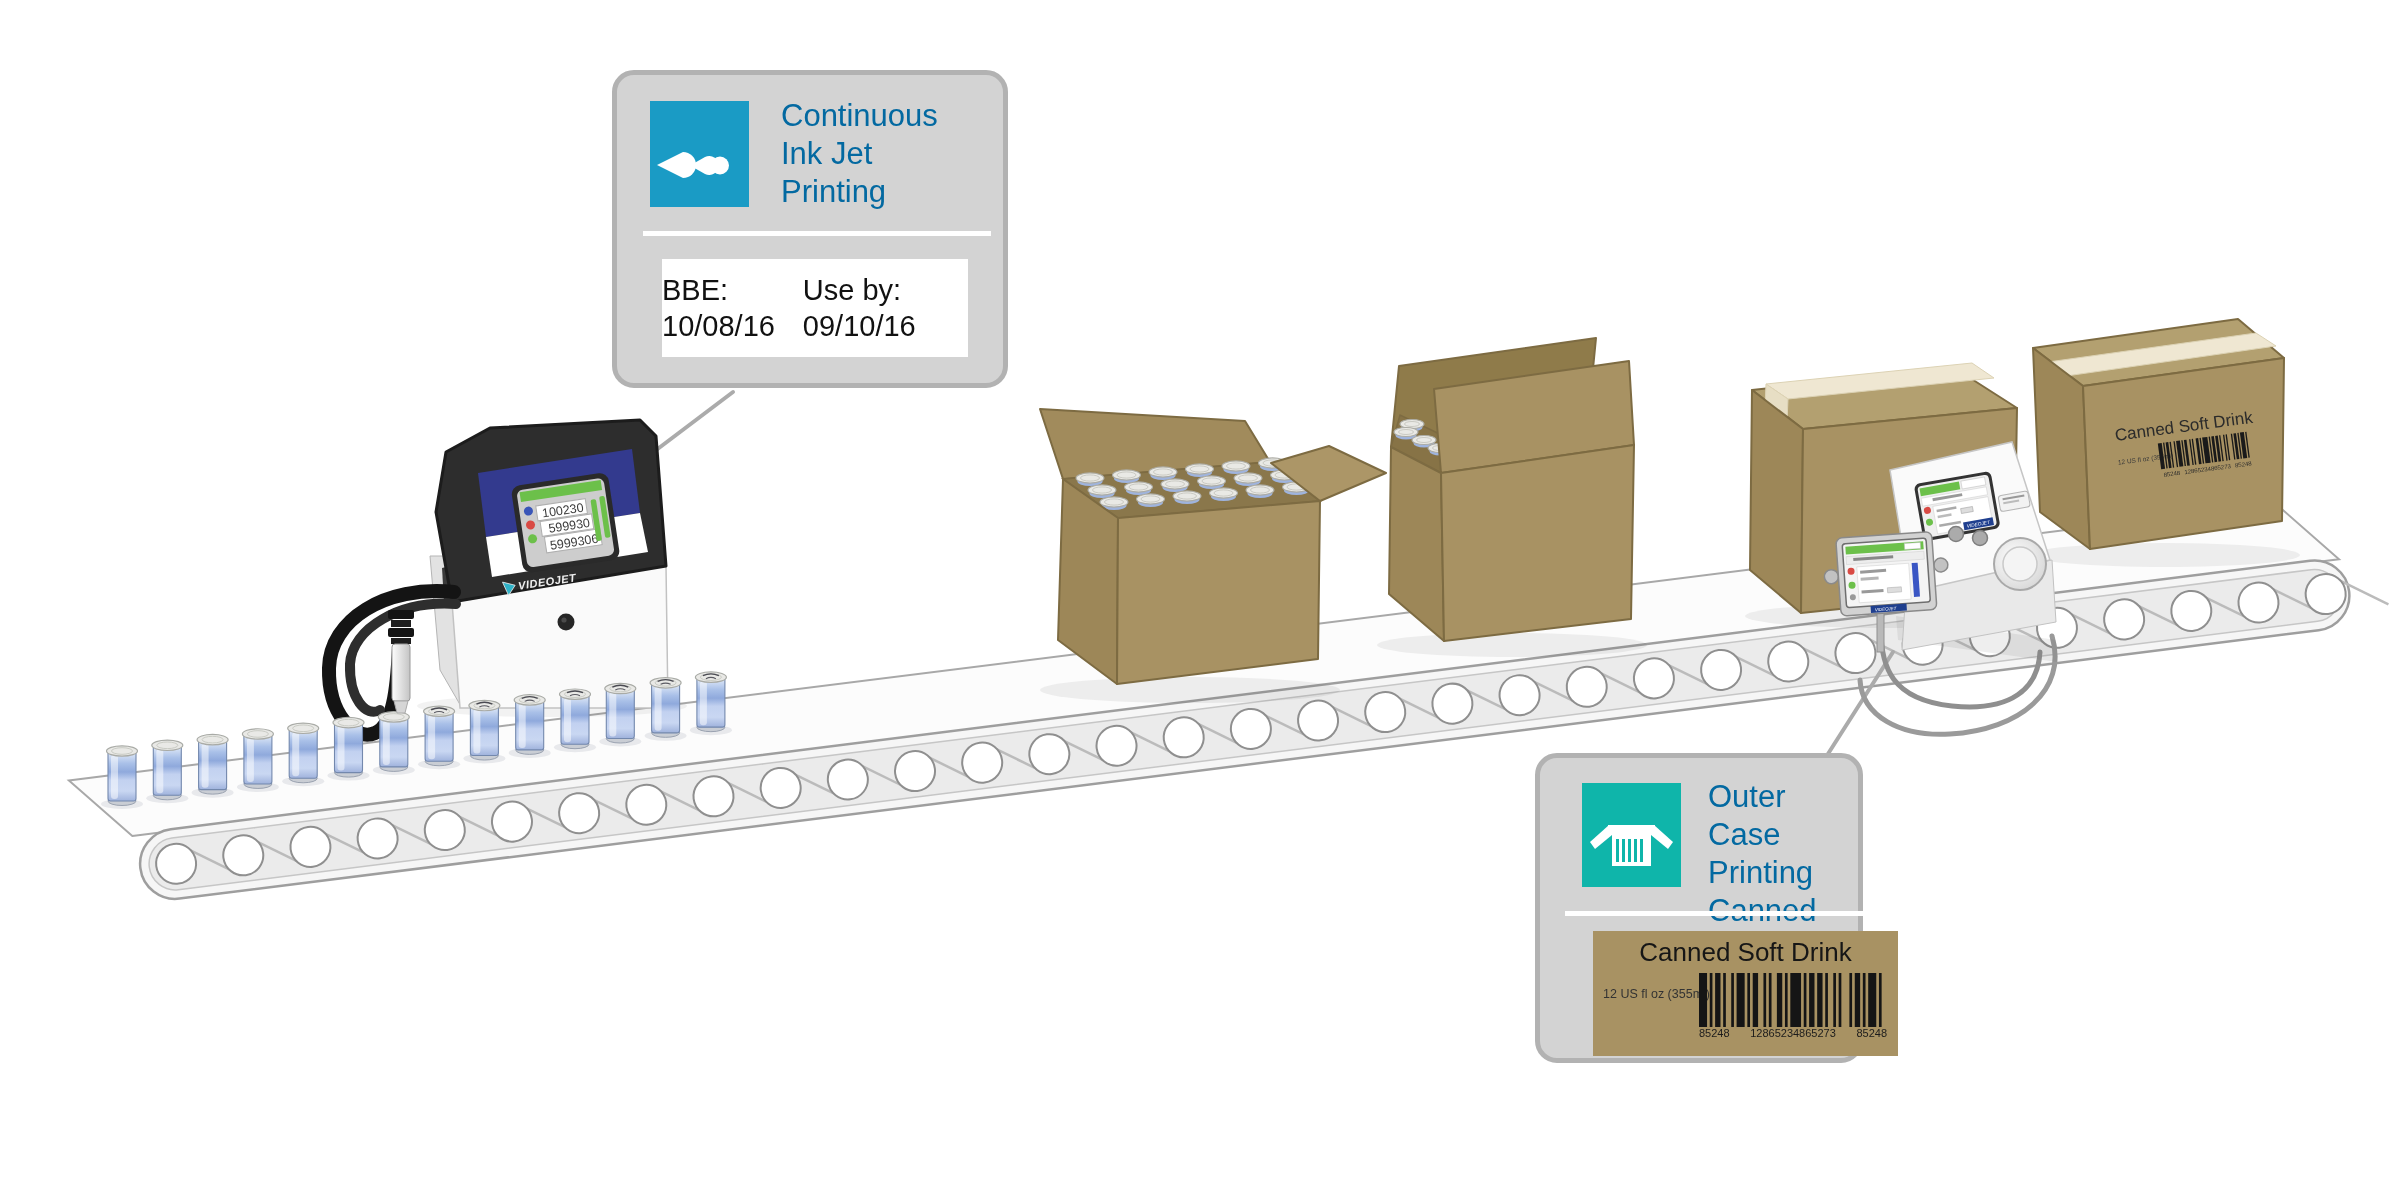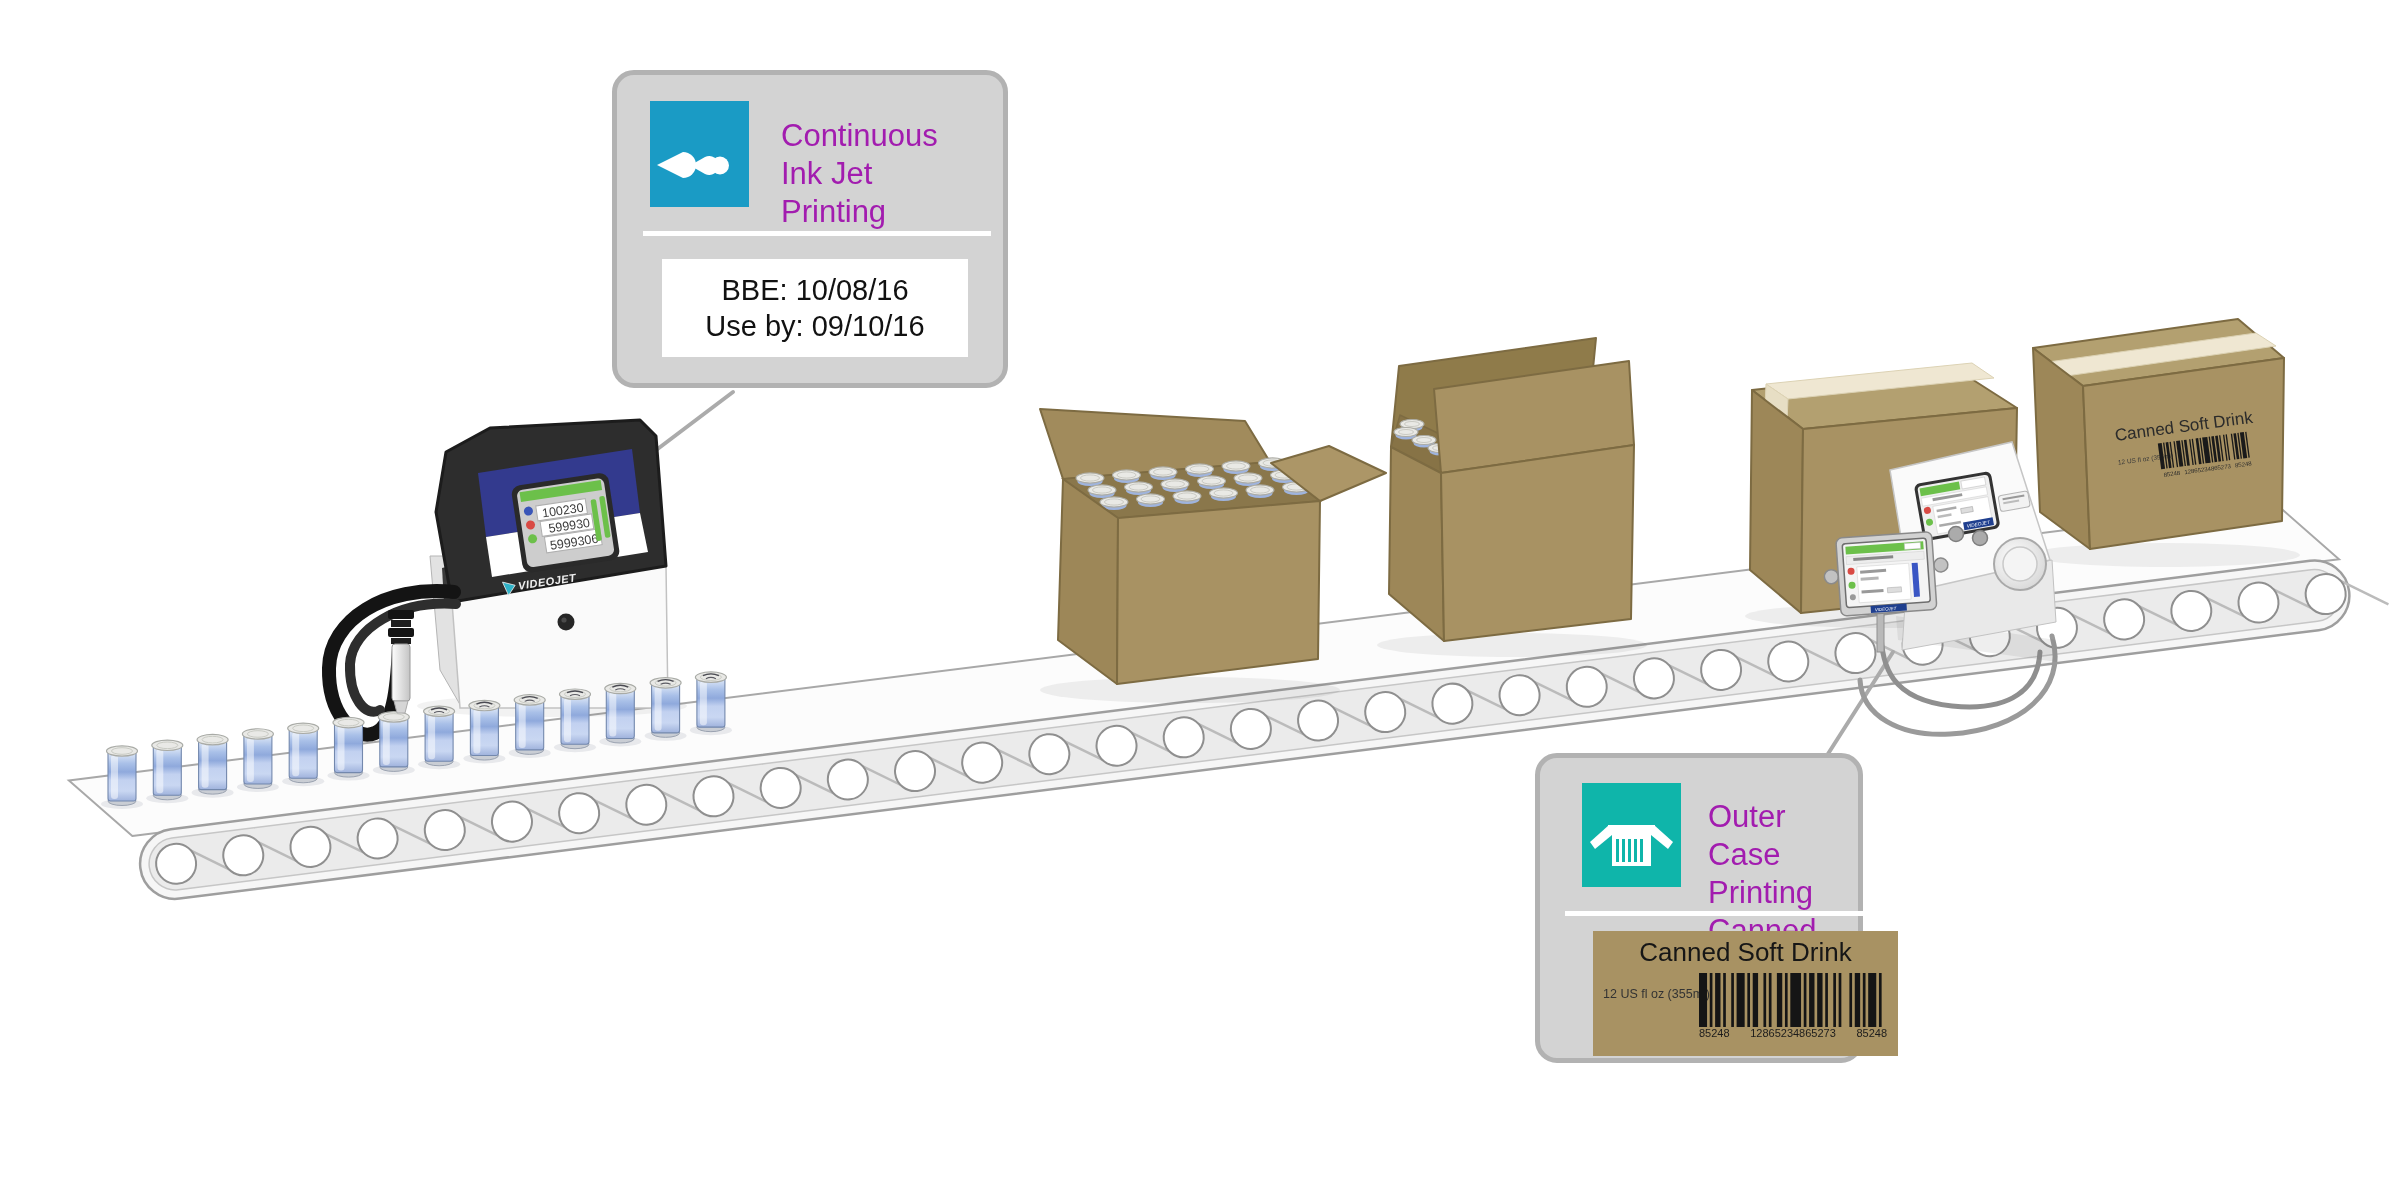--- a/index.html
+++ b/index.html
@@ -3,29 +3,29 @@
 <meta charset="utf-8">
 <style>
   html,body{margin:0;padding:0;background:#fff;}
   #stage{position:relative;width:2400px;height:1200px;background:#ffffff;overflow:hidden;
          font-family:"Liberation Sans",sans-serif;}
   #scene{position:absolute;left:0;top:0;}
   svg text{font-family:"Liberation Sans",sans-serif;}
 
   .callout{position:absolute;background:#D3D3D3;border:5px solid #B2B2B2;border-radius:22px;box-sizing:border-box;}
   .callout .icon{position:absolute;}
-  .callout .title{position:absolute;color:#a21caf;font-size:31px;line-height:38px;font-weight:400;margin-top:20px;}
+  .callout .title{position:absolute;color:#0369a1;font-size:31px;line-height:38px;font-weight:400;}
   .callout .divider{position:absolute;height:5px;background:#FFFFFF;}
 
   #callout-cij{left:612px;top:70px;width:396px;height:318px;}
   #callout-cij .icon{left:33px;top:26px;width:99px;height:106px;background:#1A9BC5;}
   #callout-cij .title{left:164px;top:22px;}
   #callout-cij .divider{left:26px;top:156px;width:348px;}
   .sample-box{position:absolute;left:45px;top:184px;width:306px;height:98px;background:#FFFFFF;
-              display:flex;flex-direction:column;justify-content:center;align-items:center;
+              display:flex;justify-content:center;align-items:center;
               font-size:29px;line-height:36px;color:#111111;}
 
   #callout-case{left:1535px;top:753px;width:328px;height:310px;}
   #callout-case .icon{left:42px;top:25px;width:99px;height:104px;background:#0FB5AA;}
   #callout-case .title{left:168px;top:20px;}
   #callout-case .divider{left:25px;top:153px;width:350px;}
   .label-panel{position:absolute;left:53px;top:173px;width:305px;height:125px;background:#A89263;}
   .label-product{text-align:center;margin-top:6px;font-size:26px;color:#161616;}
   .label-size{position:absolute;left:10px;top:56px;font-size:12.5px;color:#333333;}
   .label-barcode{position:absolute;left:106px;top:42px;}

